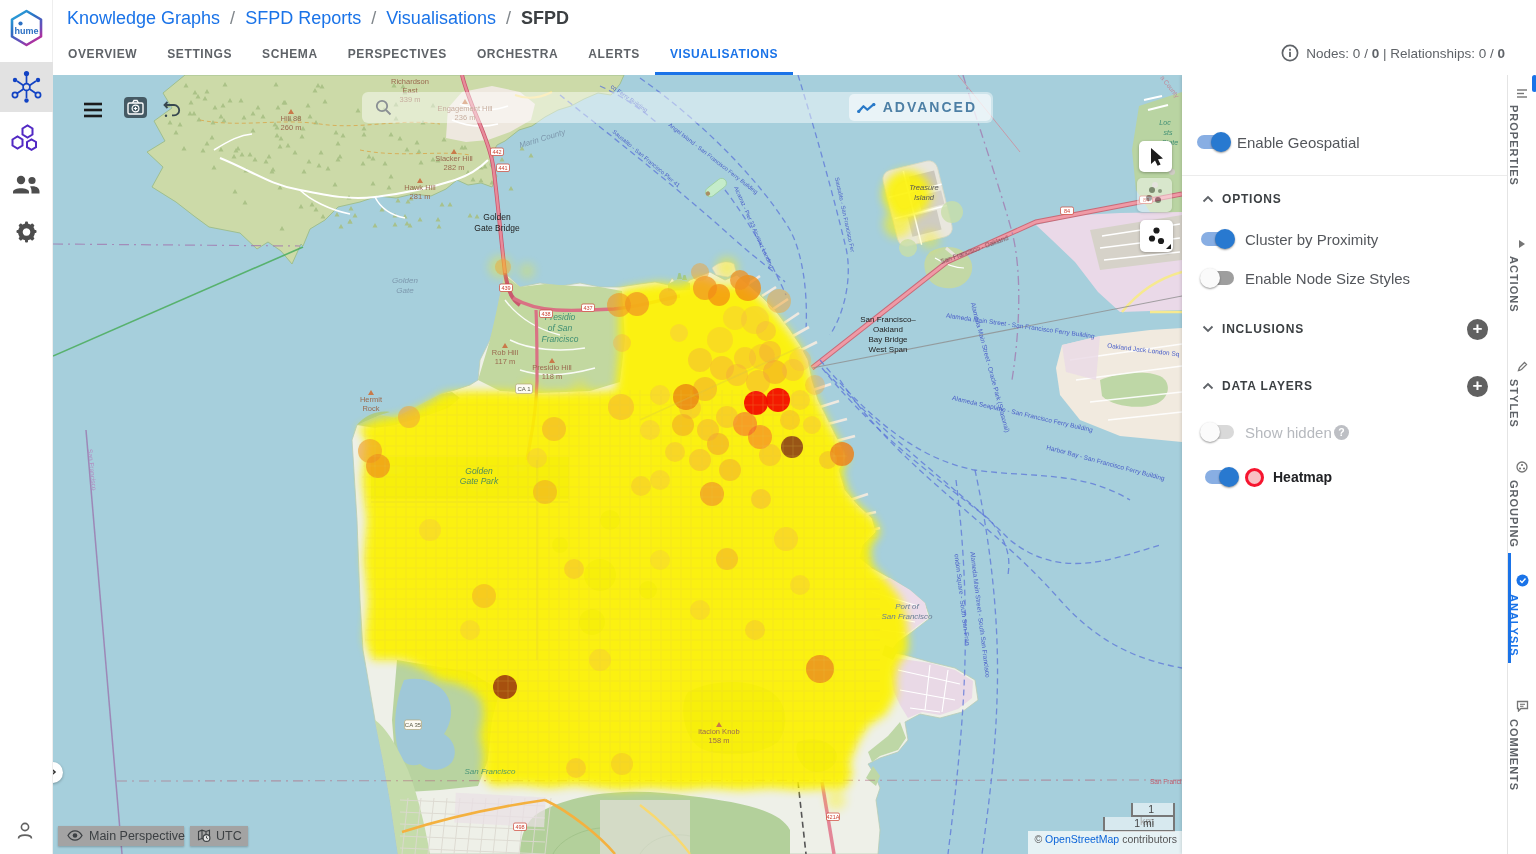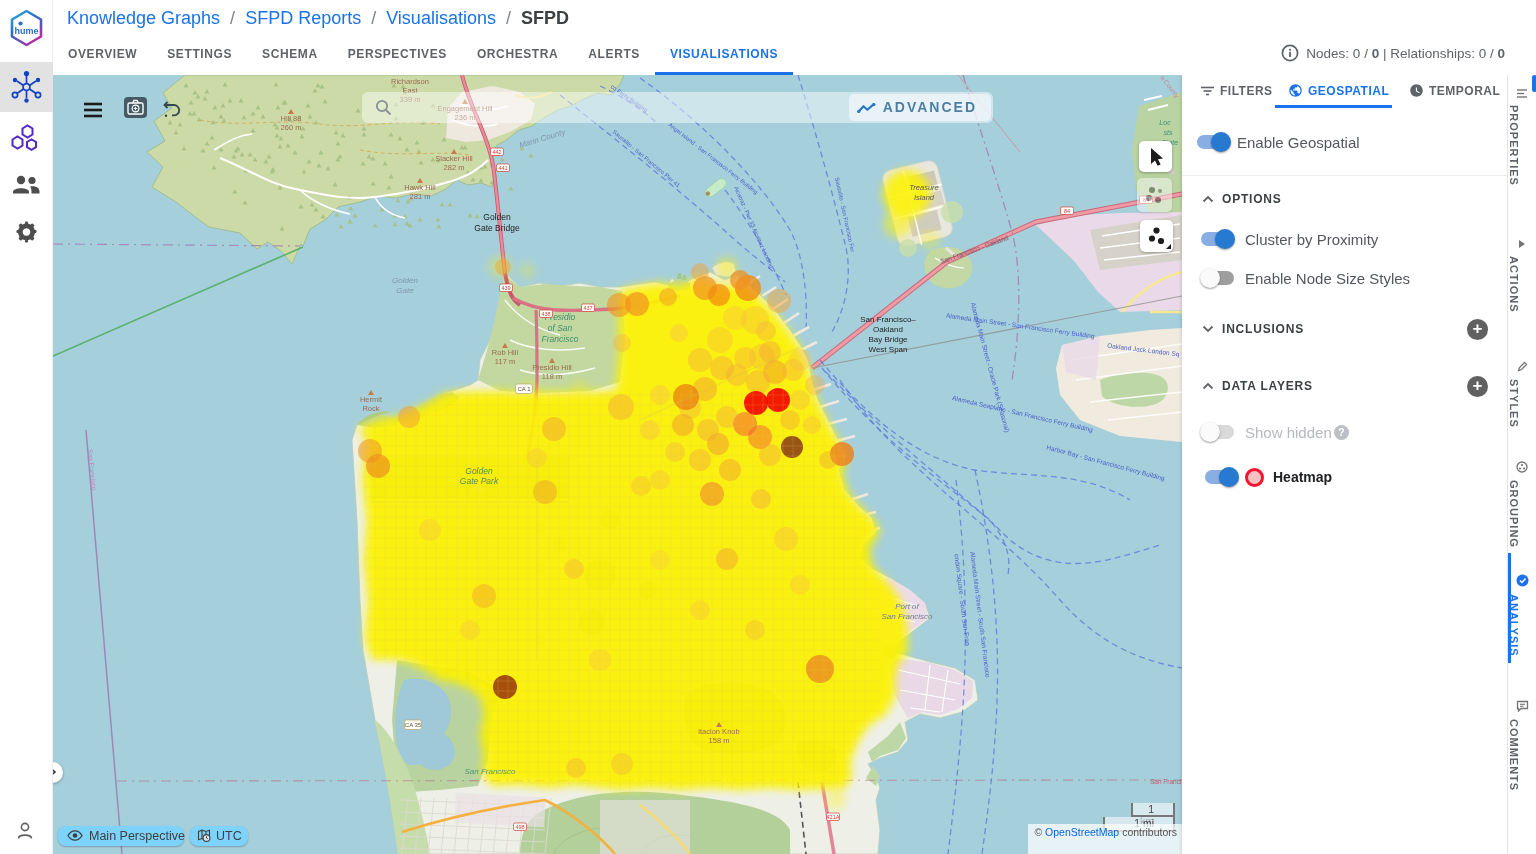--- a/index.html
+++ b/index.html
@@ -31,22 +31,22 @@
 .toggle.off .track { background:#9e9e9e; }
 .toggle.off .thumb { background:#fafafa; left:0; }
 .toggle.dis .track { background:#d9d9d9; }
 .toggle.dis .thumb { background:#fbfbfb; left:0; }
 .plabel { position:absolute; font-size:15px; color:#54575c; }
 .shead { position:absolute; font-size:12px; font-weight:bold; letter-spacing:0.8px; color:#3c4043;text-align:right; }
 .plus { position:absolute; width:21px; height:21px; border-radius:50%; background:#616161; color:#fff; text-align:center; line-height:19px; font-size:17px; font-weight:bold; }
 #searchbar { position:absolute; left:309px; top:17px; width:631px; height:31px; background:rgba(255,255,255,0.45); border-radius:6px; z-index:10; }
 #advanced { position:absolute; right:2px; top:2px; width:142px; height:27px; background:rgba(255,255,255,0.55); border-radius:5px; color:#4d7fa5; font-size:14px; font-weight:bold; letter-spacing:2px; line-height:27px; text-align:right; padding-right:14px; }
 .mapbtn { position:absolute; background:#fff; border-radius:5px; box-shadow:0 1px 3px rgba(0,0,0,0.3); z-index:10; }
-.pill { position:absolute; background:#7dd3fc; border-radius:8px; font-size:12.5px; white-space:nowrap; color:#3c4043; z-index:10; box-shadow:0 1px 2px rgba(0,0,0,0.25); }
-#attrib { position:absolute; right:0; bottom:0; height:30px; background:rgba(255,255,255,0.72); font-size:10.5px; color:#555; line-height:17px; padding:0 5px 0 6px; z-index:9; }
+.pill { position:absolute; background:#a3a3a3; border-radius:0; font-size:12.5px; white-space:nowrap; color:#3c4043; z-index:10; box-shadow:0 1px 2px rgba(0,0,0,0.25); }
+#attrib { position:absolute; right:0; bottom:0; height:23px; background:rgba(255,255,255,0.72); font-size:10.5px; color:#555; line-height:17px; padding:0 5px 0 6px; z-index:9; }
 #attrib a { color:#0b64d8; text-decoration:none; }
 .scalebox { position:absolute; border:2px solid #777; border-top:none; background:rgba(255,255,255,0.55); color:#444; font-size:10.5px; text-align:right; line-height:12px; padding-right:19px; z-index:9; }
 </style>
 </head>
 <body>
 <div id="map">
 <svg id="mapsvg" width="1129" height="779" viewBox="53 75 1129 779" style="position:absolute;left:0;top:0">
       <defs>
         <filter id="hb" x="-30%" y="-30%" width="160%" height="160%">
           <feGaussianBlur stdDeviation="5"></feGaussianBlur>
@@ -756,36 +756,20 @@
   <div id="navtabs">
     <span class="ntab">OVERVIEW</span><span class="ntab">SETTINGS</span><span class="ntab">SCHEMA</span><span class="ntab">PERSPECTIVES</span><span class="ntab">ORCHESTRA</span><span class="ntab">ALERTS</span><span class="ntab active">VISUALISATIONS</span>
   </div>
   <div id="nodesinfo"><svg width="18" height="18" viewBox="0 0 18 18" style="vertical-align:-4px;margin-right:7px">
         <circle cx="9" cy="9" r="7.6" fill="none" stroke="#5f6368" stroke-width="1.7"></circle>
         <rect x="8.1" y="7.8" width="1.8" height="5.2" fill="#5f6368"></rect>
         <rect x="8.1" y="4.8" width="1.8" height="1.9" fill="#5f6368"></rect>
       </svg>Nodes: 0 / <b>0</b> | Relationships: 0 / <b>0</b></div>
 </div>
 <div id="panel">
-<div class="ptabs">
- <div class="ptab" style="left:18px"><svg width="15" height="14" viewBox="0 0 15 14">
-          <g stroke="#5f6368" stroke-width="1.6">
-            <line x1="1" y1="3.5" x2="14" y2="3.5"></line>
-            <line x1="3.5" y1="7" x2="11.5" y2="7"></line>
-            <line x1="6" y1="10.5" x2="9" y2="10.5"></line>
-          </g>
-        </svg>FILTERS</div>
- <div class="ptab" style="left:106px;color:#1a73e8"><svg width="15" height="15" viewBox="0 0 24 24">
-          <path fill="#1a73e8" d="M12 2 C6.5 2 2 6.5 2 12 s4.5 10 10 10 10-4.5 10-10 S17.5 2 12 2 Z M11 19.9 C7 19.4 4 16 4 12 c0-.6.1-1.2.2-1.8 L9 15 v1 c0 1.1.9 2 2 2 Z m6.9-2.5 c-.3-.8-1-1.4-1.9-1.4 h-1 v-3 c0-.6-.4-1-1-1 H8 v-2 h2 c.6 0 1-.4 1-1 V7 h2 c1.1 0 2-.9 2-2 v-.4 c2.9 1.2 5 4.1 5 7.4 0 2.1-.8 4-2.1 5.4 Z"></path>
-        </svg>GEOSPATIAL</div>
- <div class="ptab" style="left:227px"><svg width="15" height="15" viewBox="0 0 24 24">
-          <path fill="#5f6368" d="M12 2 C6.5 2 2 6.5 2 12 s4.5 10 10 10 10-4.5 10-10 S17.5 2 12 2 Z m4.2 14.2 L11 13.3 V7 h1.8 v5.4 l4.4 2.6 -1 1.2 Z"></path>
-        </svg>TEMPORAL</div>
- <div style="position:absolute;left:93px;top:30px;width:117px;height:3px;background:#1a73e8"></div>
-</div>
 <div class="toggle on" style="left:14px;top:57px">
       <div class="track"></div>
       <div class="thumb"></div>
     </div>
 <div class="plabel" style="left:55px;top:59px">Enable Geospatial</div>
 <div style="position:absolute;left:0;top:100px;width:325px;height:1px;background:#ececec"></div>
 
 <svg width="12" height="8" style="position:absolute;left:20px;top:120px">
       <path d="M1.5 6.5 L6 2 L10.5 6.5" stroke="#5f6368" stroke-width="1.8" fill="none"></path>
     </svg>

